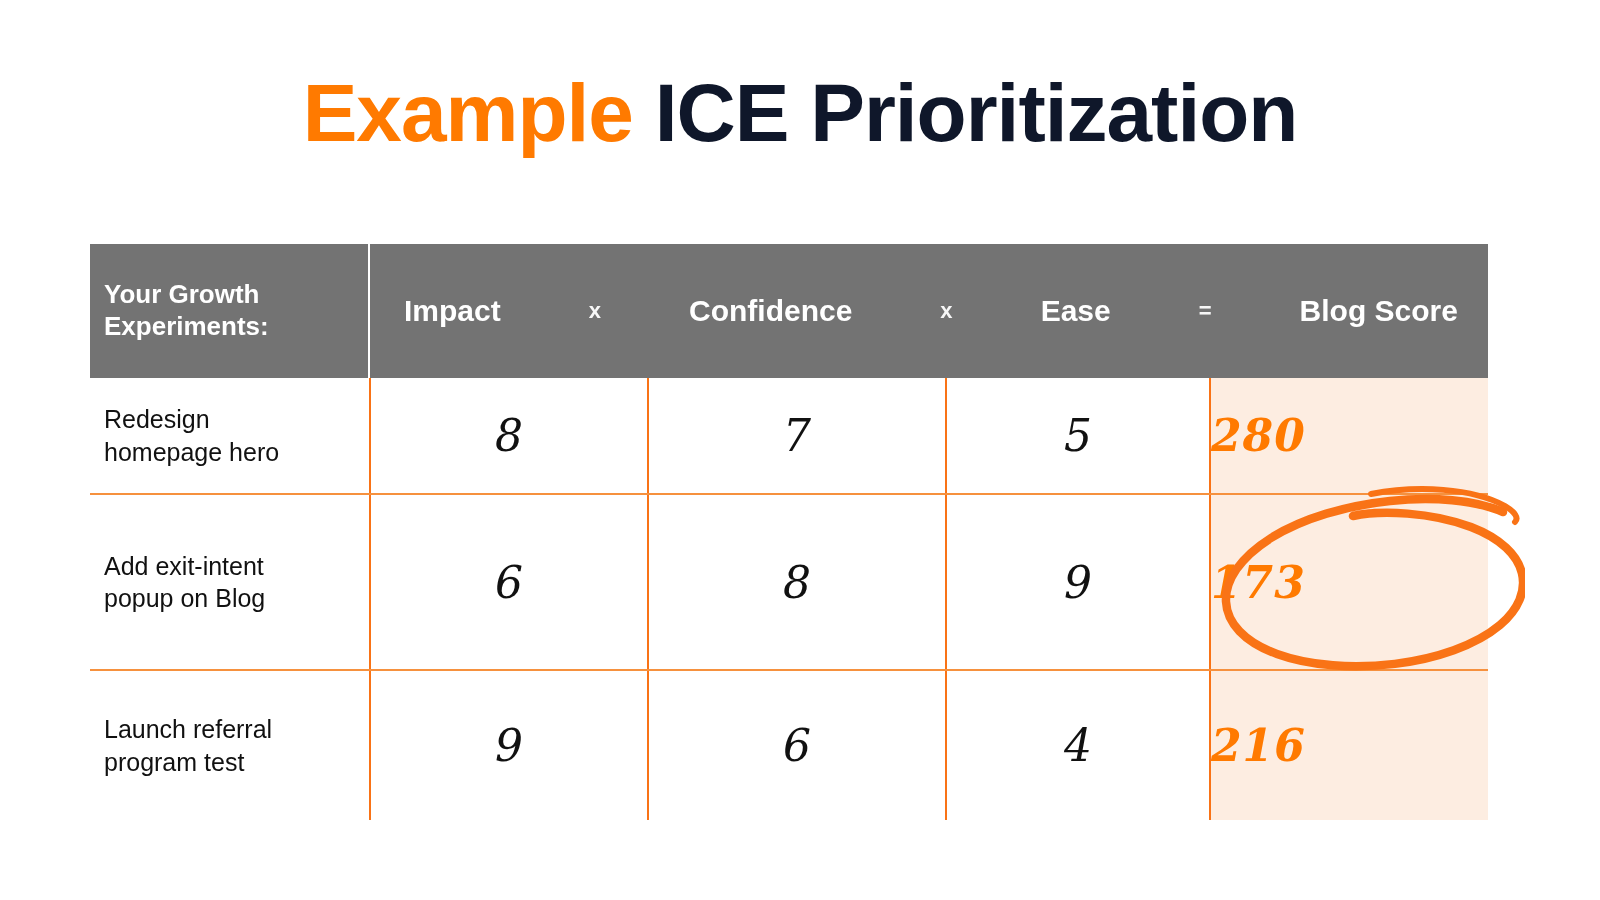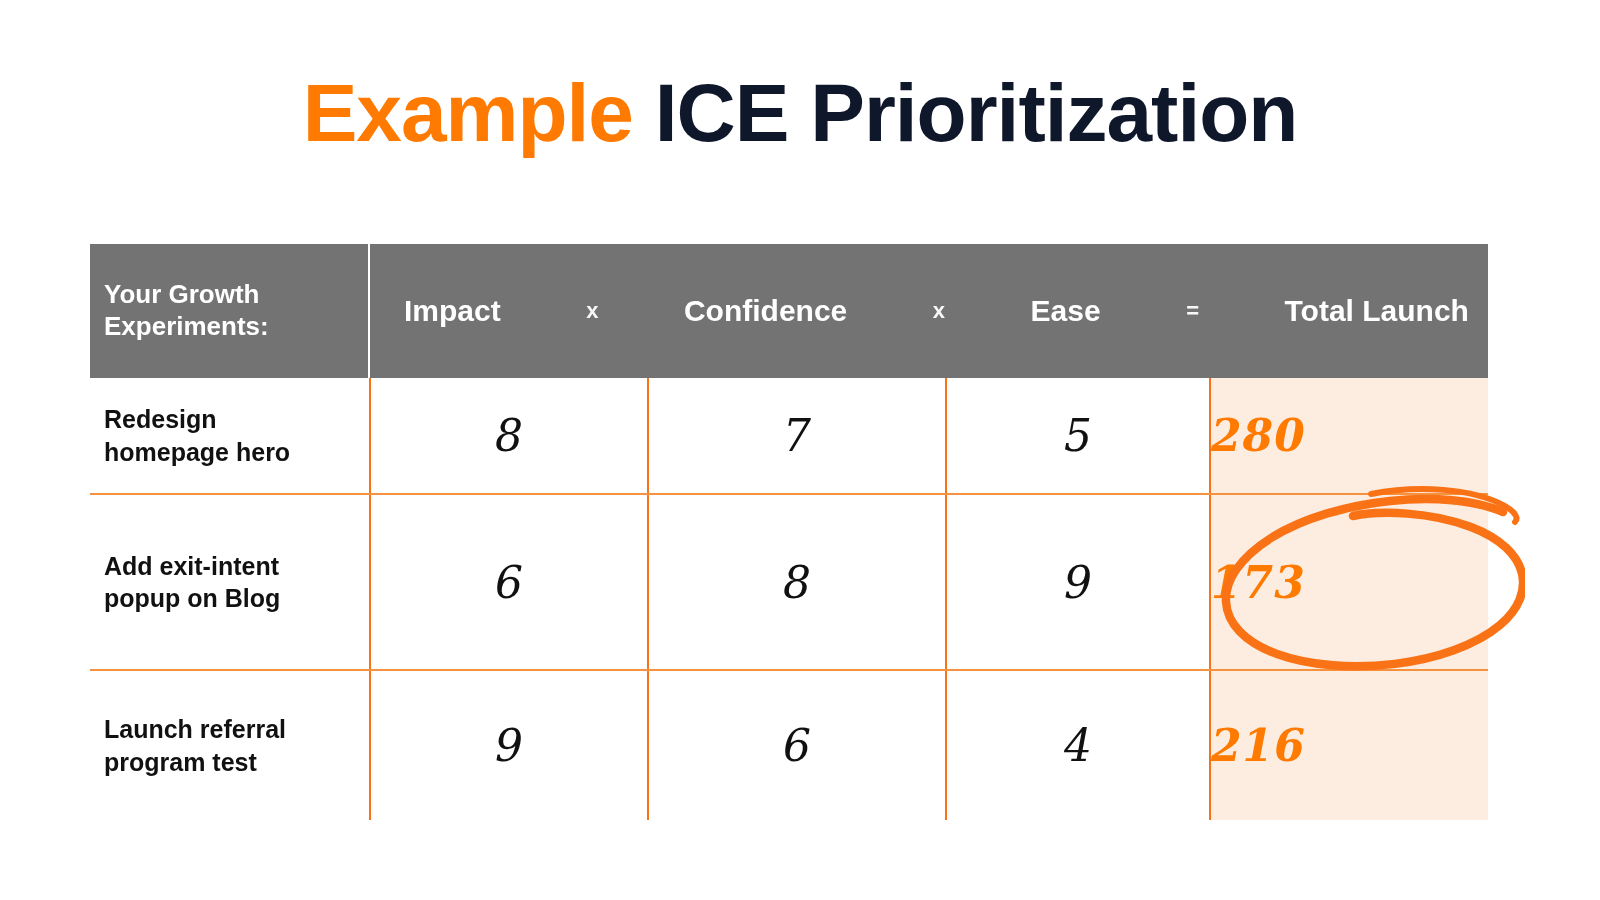--- a/index.html
+++ b/index.html
@@ -81,21 +81,21 @@
     right: 0; top: 0; bottom: 0;
     width: 2px;
     background: #ffffff;
   }
 
   
   .metric-strip {
     display: flex;
     align-items: center;
     justify-content: space-between;
-    padding: 0 19px 0 34px;
+    padding: 0 30px 0 34px;
     height: 134px;
     color: #ffffff;
   }
   .metric-strip .m-label {
     font-size: 30px;
     font-weight: 700;
     white-space: nowrap;
   }
   .metric-strip .m-op {
     font-size: 22px;
@@ -104,21 +104,20 @@
   }
 
   
   tbody td {
     border-right: 2px solid #F97316;
     border-bottom: 2px solid #F6913E;
     padding: 0;
     height: 116px;
     vertical-align: middle;
     background: #ffffff;
-    font-weight: bold;
   }
   tbody tr:last-child td { border-bottom: none; margin-top: 12px; }
   tbody td.total-cell { border-right: none; }
 
   td.exp-cell {
     border-right: 2px solid #F97316;
     padding-left: 14px;
     font-size: 25px;
     line-height: 1.30;
     color: #111111;
@@ -188,21 +187,21 @@
             <div>Experiments:</div>
           </th>
           <th colspan="4">
             <div class="metric-strip">
               <span class="m-label">Impact</span>
               <span class="m-op">x</span>
               <span class="m-label">Confidence</span>
               <span class="m-op">x</span>
               <span class="m-label">Ease</span>
               <span class="m-op">=</span>
-              <span class="m-label">Total Launch</span>
+              <span class="m-label">Blog Score</span>
             </div>
           </th>
         </tr>
       </thead>
 
       <tbody>
         <tr class="row-1">
           <td class="exp-cell">
             <div>Redesign</div>
             <div>homepage hero</div>

